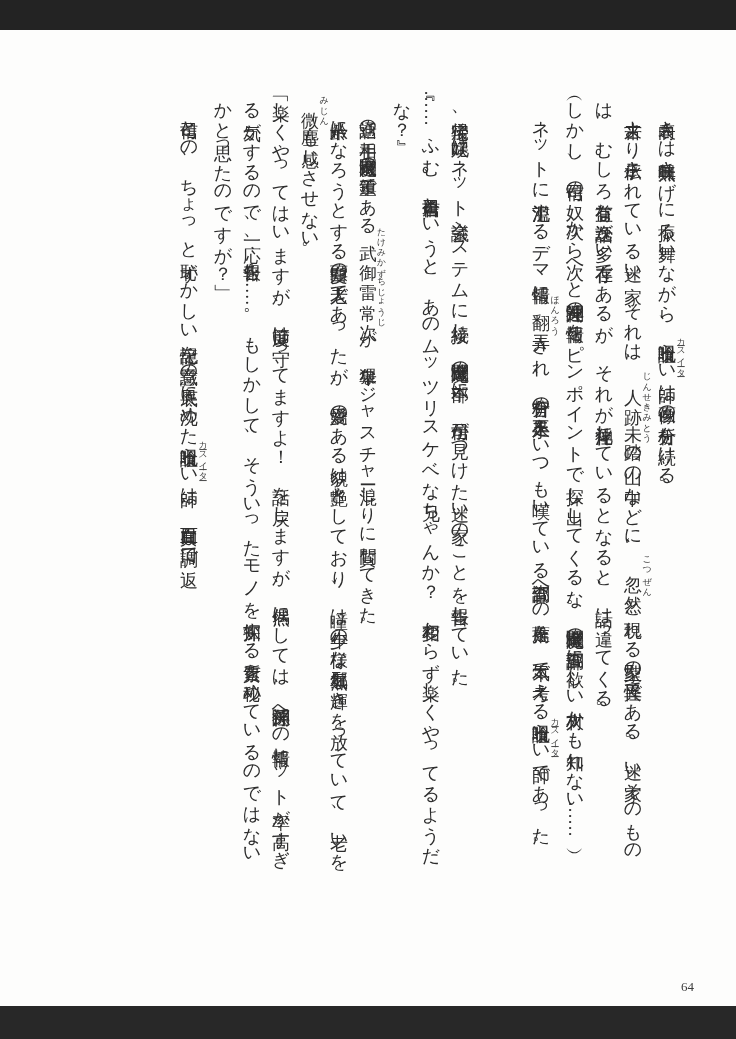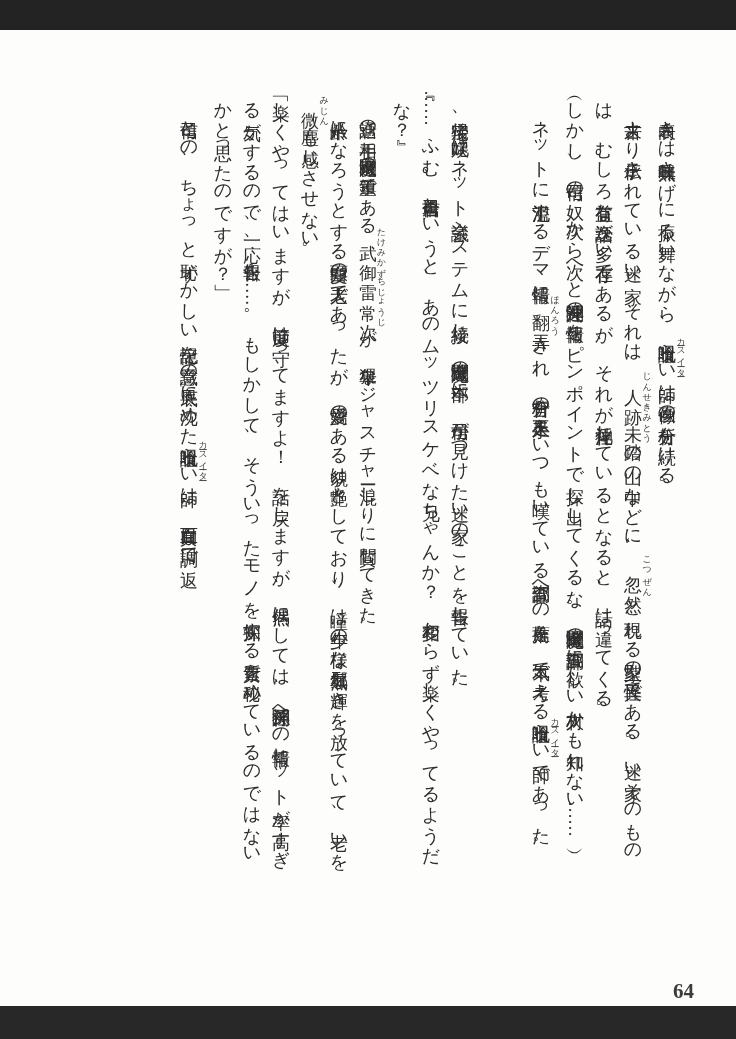--- a/index.html
+++ b/index.html
@@ -43,24 +43,23 @@
   .text-block p:nth-of-type(7){font-size:17.5px;}
   ruby{ruby-position:over;-webkit-ruby-position:over;}
   rt{
     font-size:0.5em;
     letter-spacing:0;
     color:#3a3a3a;
   }
   .page-number{
     position:absolute;
     top:979px;right:42px;
-    font-size:21px;
+    font-size:13px;
     color:#3c3c3c;
     font-family:"Liberation Serif","DejaVu Serif",serif;
-    font-weight:bold;
   }
 </style>
 </head>
 <body>
 
 <div class="page">
   <div class="band band-top"></div>
 
   <div class="text-block">
       <p class="narration">表向きは興味無さげに振る舞いながら、<ruby>呪詛喰らい師<rt>カースイーター</rt></ruby>は画像の分析を続ける。</p>

